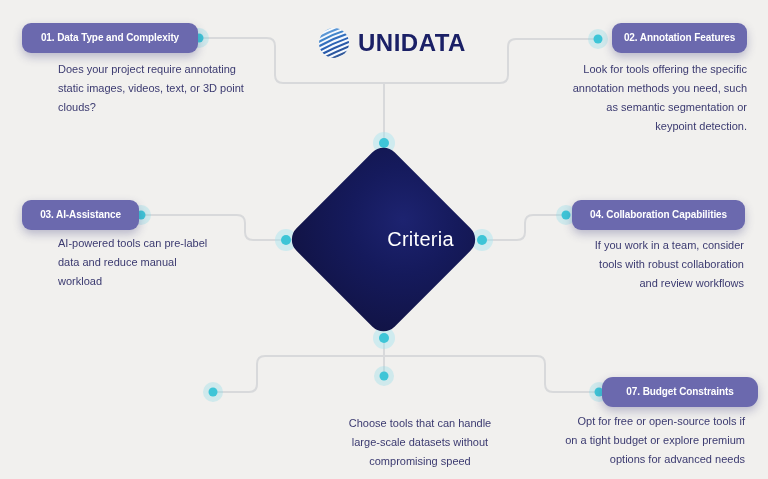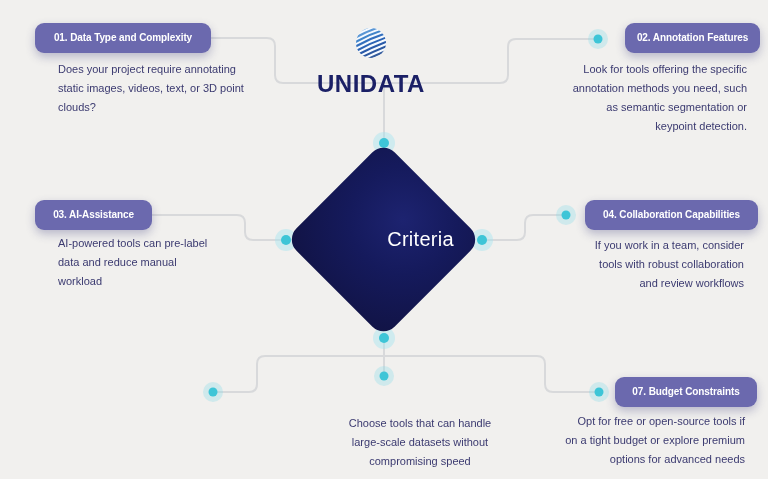--- a/index.html
+++ b/index.html
@@ -4,34 +4,34 @@
 <style>
   html,body{margin:0;padding:0;}
   body{font-family:"Liberation Sans",sans-serif;background:#e8e7e5;}
   .stage{position:relative;width:768px;height:479px;background:#f1f0ee;overflow:hidden;}
 
   
   .connectors{position:absolute;left:0;top:0;width:768px;height:479px;}
   .connectors path.line{fill:none;stroke:#d8d9db;stroke-width:2;stroke-linecap:round;}
 
   
-  .logo{position:absolute;left:317px;top:26px;display:flex;align-items:center;gap:7px;flex-direction:column;}
+  .logo{position:absolute;left:317px;top:26px;display:flex;align-items:center;gap:7px;}
   .logo .brand{font-size:24px;font-weight:700;color:#1b2066;letter-spacing:0.5px;line-height:34px;}
 
   
   .pill{position:absolute;height:30px;line-height:30px;border-radius:9px;background:#6b69ae;
         color:#ffffff;font-size:10px;font-weight:700;letter-spacing:-0.1px;text-align:center;
-        white-space:nowrap;box-shadow:0 4px 10px rgba(53,52,120,0.30);margin-left:13px;}
+        white-space:nowrap;box-shadow:0 4px 10px rgba(53,52,120,0.30);}
   .pill-1{left:22px;top:23px;width:176px;}
   .pill-2{left:612px;top:23px;width:135px;}
   .pill-3{left:22px;top:200px;width:117px;}
   .pill-4{left:572px;top:200px;width:173px;text-align:center;}
   .pill-5{left:22px;top:378px;width:193px;}
   .pill-6{left:290px;top:377px;width:188px;}
-  .pill-7{left:602px;top:377px;width:142px;}
+  .pill-7{left:602px;top:377px;width:156px;border-radius:11px;}
 
   
   .desc{position:absolute;font-size:11px;line-height:19px;color:#3b3a70;white-space:pre-line;margin-left:36px;}
   .desc-1{left:22px;top:60px;text-align:left;}
   .desc-2{right:21px;top:60px;text-align:right;}
   .desc-3{left:22px;top:234px;text-align:left;}
   .desc-4{right:24px;top:236px;text-align:right;}
   .desc-5{left:22px;top:414px;text-align:left;}
   .desc-6{left:274px;top:414px;width:220px;text-align:center;}
   .desc-7{right:23px;top:412px;text-align:right;}

